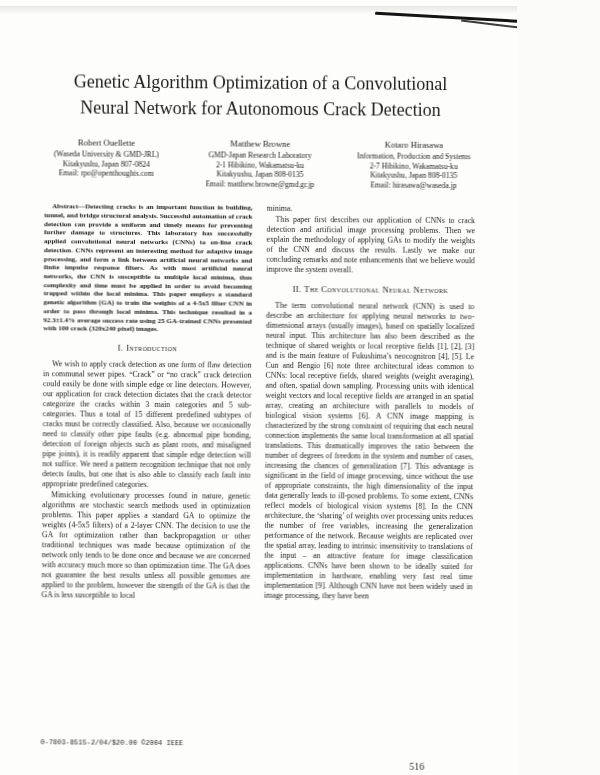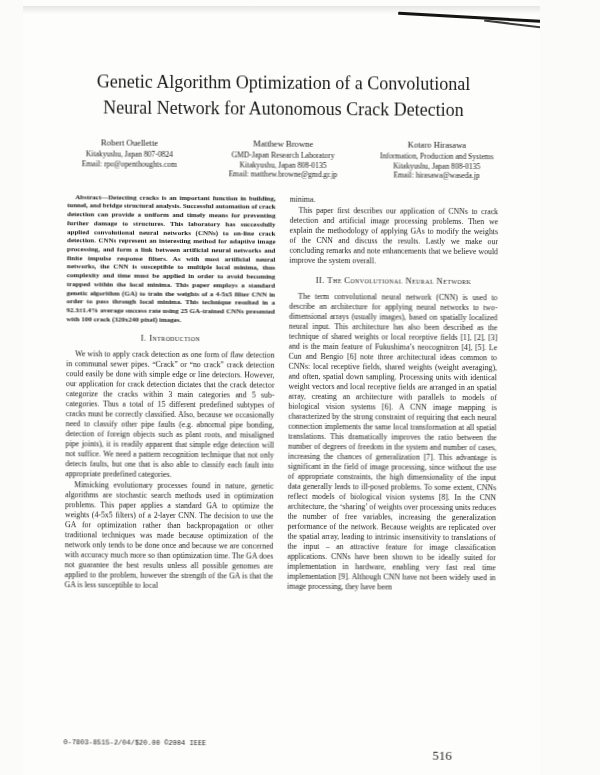--- a/index.html
+++ b/index.html
@@ -9,21 +9,20 @@
     height: 775px;
     background: #fbfbfa;
     font-family: "Liberation Serif", serif;
   }
   .page {
     position: relative;
     width: 517px;
     height: 775px;
     background: #fdfdfc;
     overflow: hidden;
-    margin-left: 23px;
   }
   .top-smear {
     position: absolute;
     top: 6px; left: 0; right: 0;
     height: 8px;
     background: linear-gradient(to bottom, rgba(150,150,148,0.22), rgba(150,150,148,0));
   }
   .artifact-1 {
     position: absolute;
     top: 16px; right: -8px;
@@ -105,52 +104,55 @@
     position: absolute;
     left: 43px;
     bottom: 27px;
     font-size: 7px;
     color: #2a2a28;
     font-family: Liberation Mono, monospace;
   }
   .footer-page {
     position: absolute;
     left: 412px;
-    bottom: 12px;
-    font-size: 13px;
+    bottom: 4px;
+    font-size: 10px;
     color: #2a2a28;
   }
 </style>
 </head>
 <body>
 
 <div class="page">
   <div class="top-smear"></div>
   <div class="artifact-1"></div>
   <div class="artifact-2"></div>
 
   <div class="content">
 
     <h1 class="title">Genetic Algorithm Optimization of a Convolutional Neural Network for Autonomous Crack Detection</h1>
 
     <div class="authors">
       <div class="author">
         <div class="a-name">Robert Ouellette</div>
+        <div class="a-line">(Waseda University &amp; GMD-JRL)</div>
         <div class="a-line">Kitakyushu, Japan 807-0824</div>
         <div class="a-line">Email: rpo@openthoughts.com</div>
       </div>
       <div class="author">
         <div class="a-name">Matthew Browne</div>
         <div class="a-line">GMD-Japan Research Laboratory</div>
+        <div class="a-line">2-1 Hibikino, Wakamatsu-ku</div>
         <div class="a-line">Kitakyushu, Japan 808-0135</div>
         <div class="a-line">Email: matthew.browne@gmd.gr.jp</div>
       </div>
       <div class="author">
         <div class="a-name">Kotaro Hirasawa</div>
         <div class="a-line">Information, Production and Systems</div>
+        <div class="a-line">2-7 Hibikino, Wakamatsu-ku</div>
         <div class="a-line">Kitakyushu, Japan 808-0135</div>
         <div class="a-line">Email: hirasawa@waseda.jp</div>
       </div>
     </div>
 
     <div class="cols">
       <div class="col">
         <p class="abstract"><span class="ab-label">Abstract—</span><span>Detecting cracks is an important function in building, tunnel, and bridge structural analysis. Successful automation of crack detection can provide a uniform and timely means for preventing further damage to structures. This laboratory has successfully applied convolutional neural networks (CNNs) to on-line crack detection. CNNs represent an interesting method for adaptive image processing, and form a link between artificial neural networks and finite impulse response filters. As with most artificial neural networks, the CNN is susceptible to multiple local minima, thus complexity and time must be applied in order to avoid becoming trapped within the local minima. This paper employs a standard genetic algorithm (GA) to train the weights of a 4-5x5 filter CNN in order to pass through local minima. This technique resulted in a 92.3±1.4% average success rate using 25 GA-trained CNNs presented with 100 crack (320x240 pixel) images.</span></p>
         <h2 class="sec-heading">I. Introduction</h2>
         <p class="body-p">We wish to apply crack detection as one form of flaw detection in communal sewer pipes. “Crack” or “no crack” crack detection could easily be done with simple edge or line detectors. However, our application for crack detection dictates that the crack detector categorize the cracks within 3 main categories and 5 sub-categories. Thus a total of 15 different predefined subtypes of cracks must be correctly classified. Also, because we occasionally need to classify other pipe faults (e.g. abnormal pipe bonding, detection of foreign objects such as plant roots, and misaligned pipe joints), it is readily apparent that simple edge detection will not suffice. We need a pattern recognition technique that not only detects faults, but one that is also able to classify each fault into appropriate predefined categories.</p>

